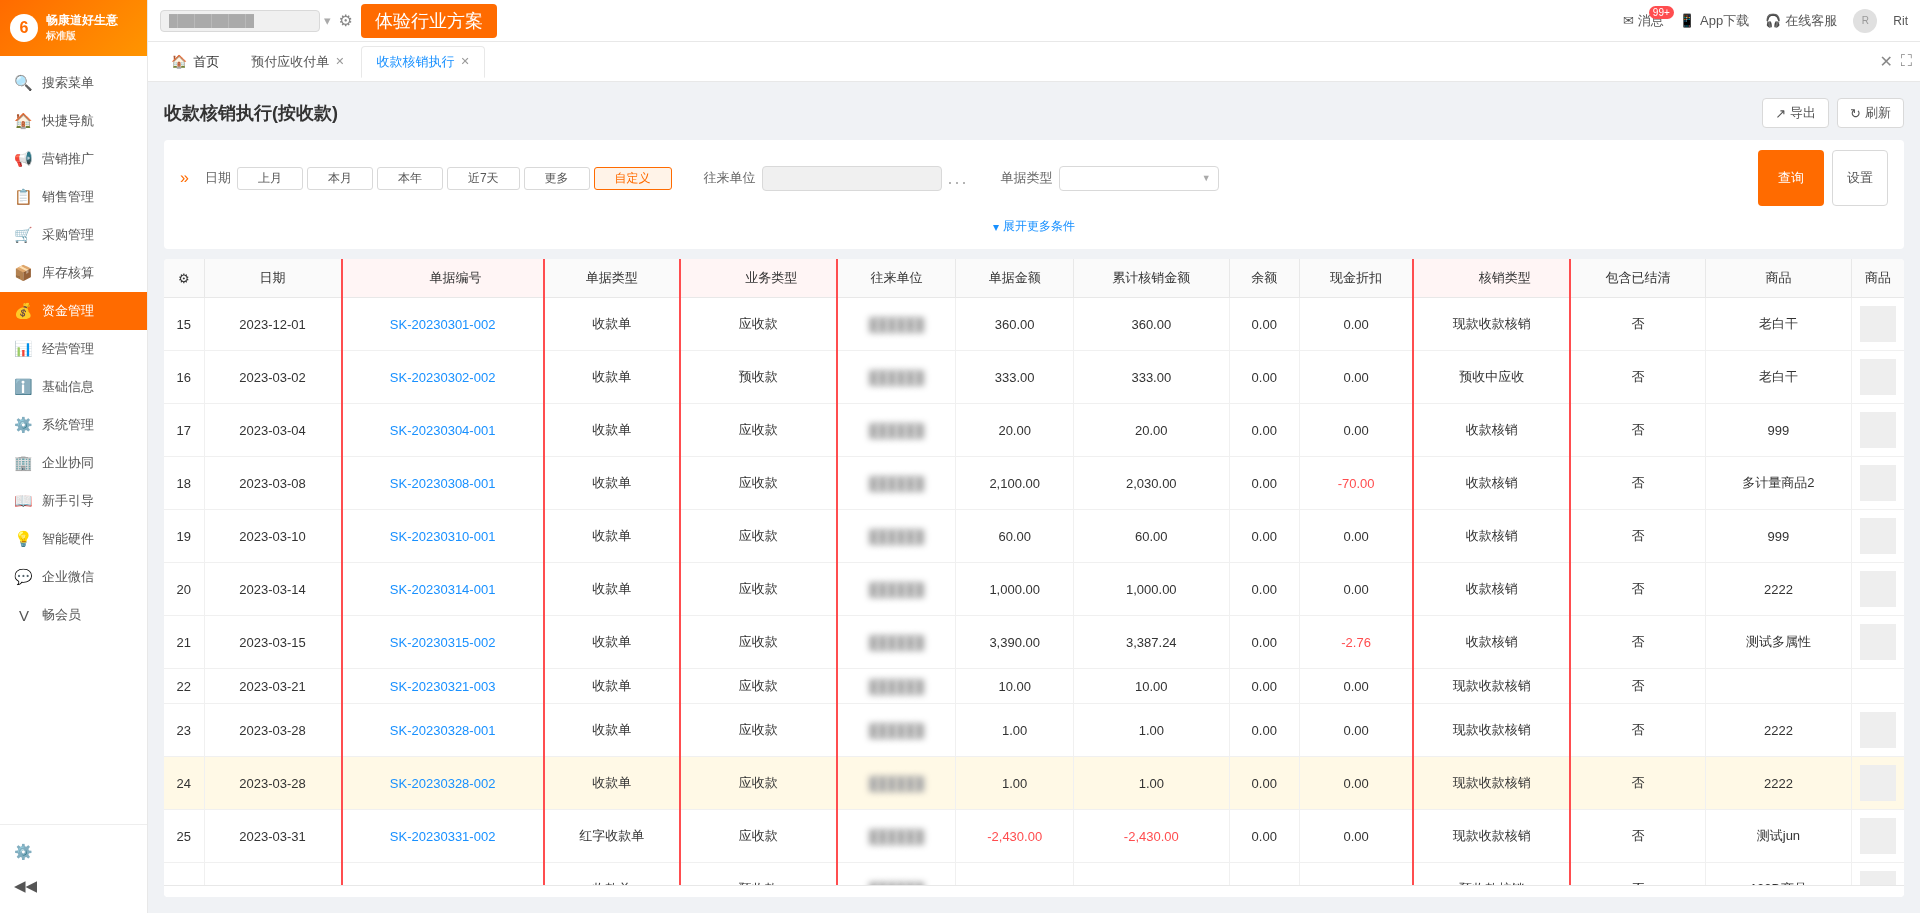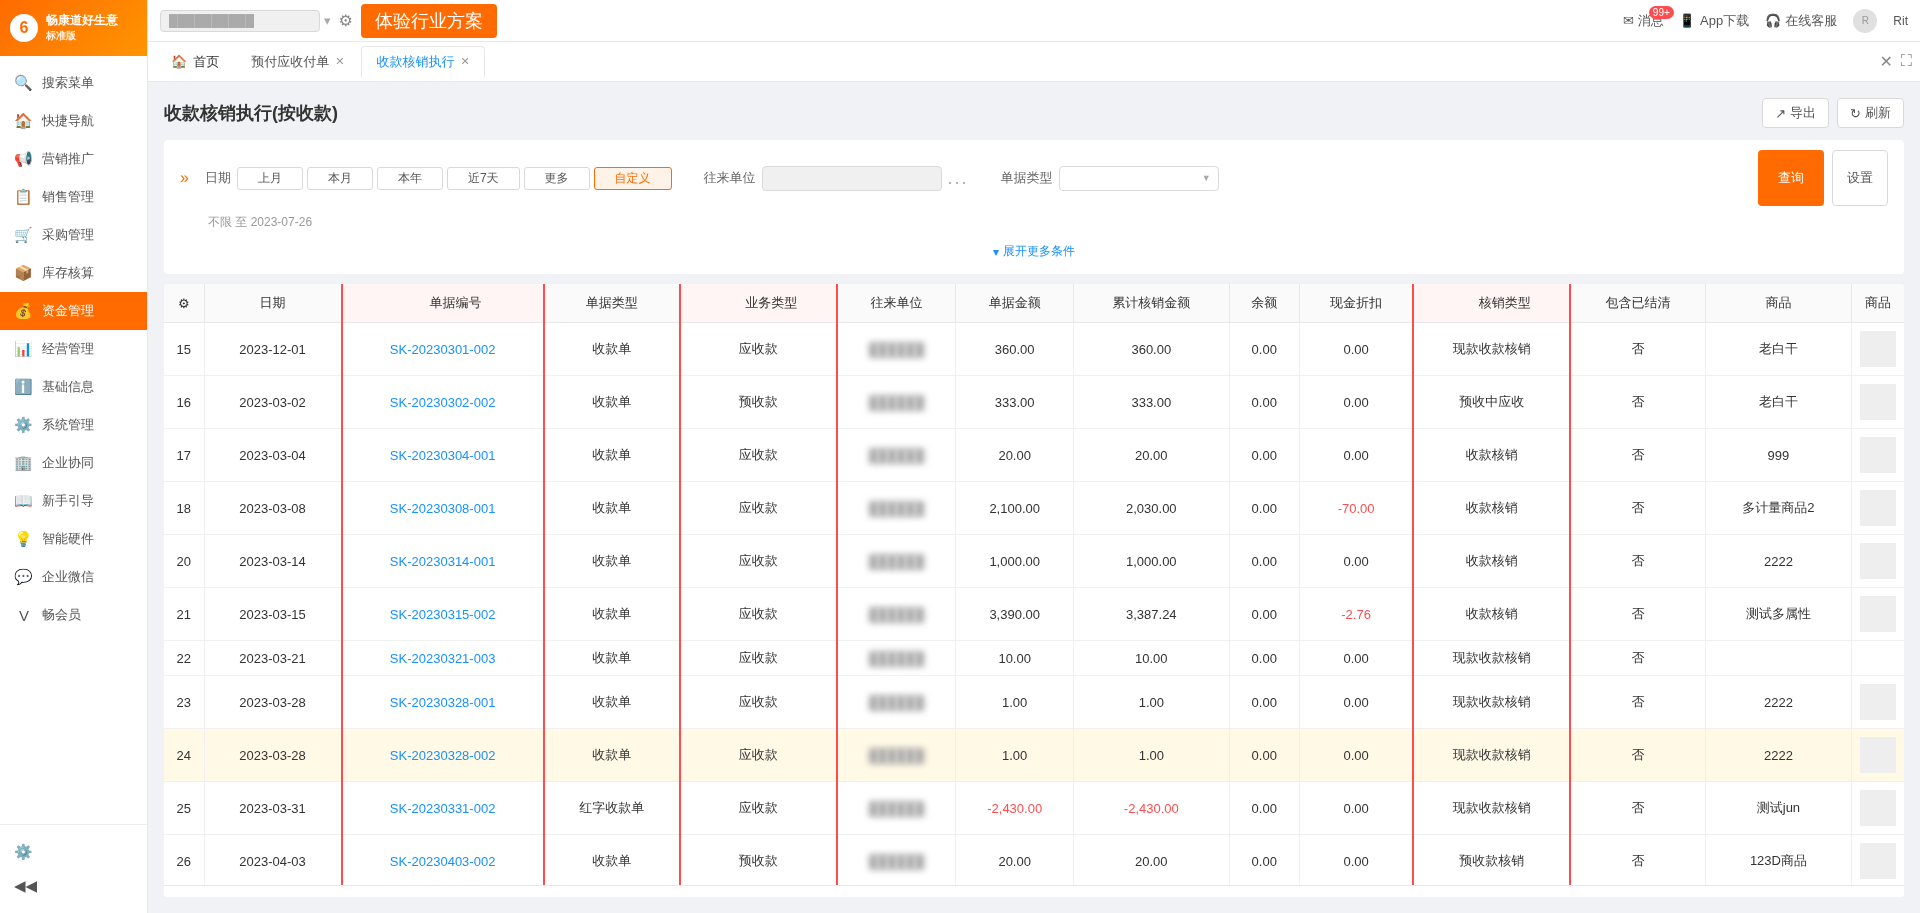--- a/index.html
+++ b/index.html
@@ -511,23 +511,20 @@
             </select>
           </div>
         </div>
 
         <div style="margin-left:auto; display:flex; gap:8px;">
           <button class="btn-query">查询</button>
           <button class="btn-settings">设置</button>
         </div>
       </div>
 
-      <div style="padding-left:28px;">
-        <span style="font-size:12px;color:#999;">不限 至 2023-07-26</span>
-      </div>
 
       <div class="expand-row">
         <button class="btn-expand">
           <span>▾</span>
           <span>展开更多条件</span>
         </button>
       </div>
     </div>
 
     <div class="table-wrapper">
@@ -635,20 +632,42 @@
       <td>0.00</td>
       <td class="negative">-70.00</td>
       <td class="col-highlight">收款核销</td>
       <td>否</td>
       <td>多计量商品2</td>
       <td style="width:40px;">
         <div style="width:36px;height:36px;background:#eee;display:inline-block;vertical-align:middle;"></div>
       </td>
     </tr>
               <tr>
+      <td>19</td>
+      <td>2023-03-10</td>
+      <td class="col-highlight">
+        <a class="link-text">SK-20230310-001</a>
+      </td>
+      <td>收款单</td>
+      <td class="col-highlight">应收款</td>
+      <td>
+        <span class="blurred">██████</span>
+      </td>
+      <td class="">60.00</td>
+      <td class="">60.00</td>
+      <td>0.00</td>
+      <td class="">0.00</td>
+      <td class="col-highlight">收款核销</td>
+      <td>否</td>
+      <td>999</td>
+      <td style="width:40px;">
+        <div style="width:36px;height:36px;background:#eee;display:inline-block;vertical-align:middle;"></div>
+      </td>
+    </tr>
+              <tr>
       <td>20</td>
       <td>2023-03-14</td>
       <td class="col-highlight">
         <a class="link-text">SK-20230314-001</a>
       </td>
       <td>收款单</td>
       <td class="col-highlight">应收款</td>
       <td>
         <span class="blurred">██████</span>
       </td>

